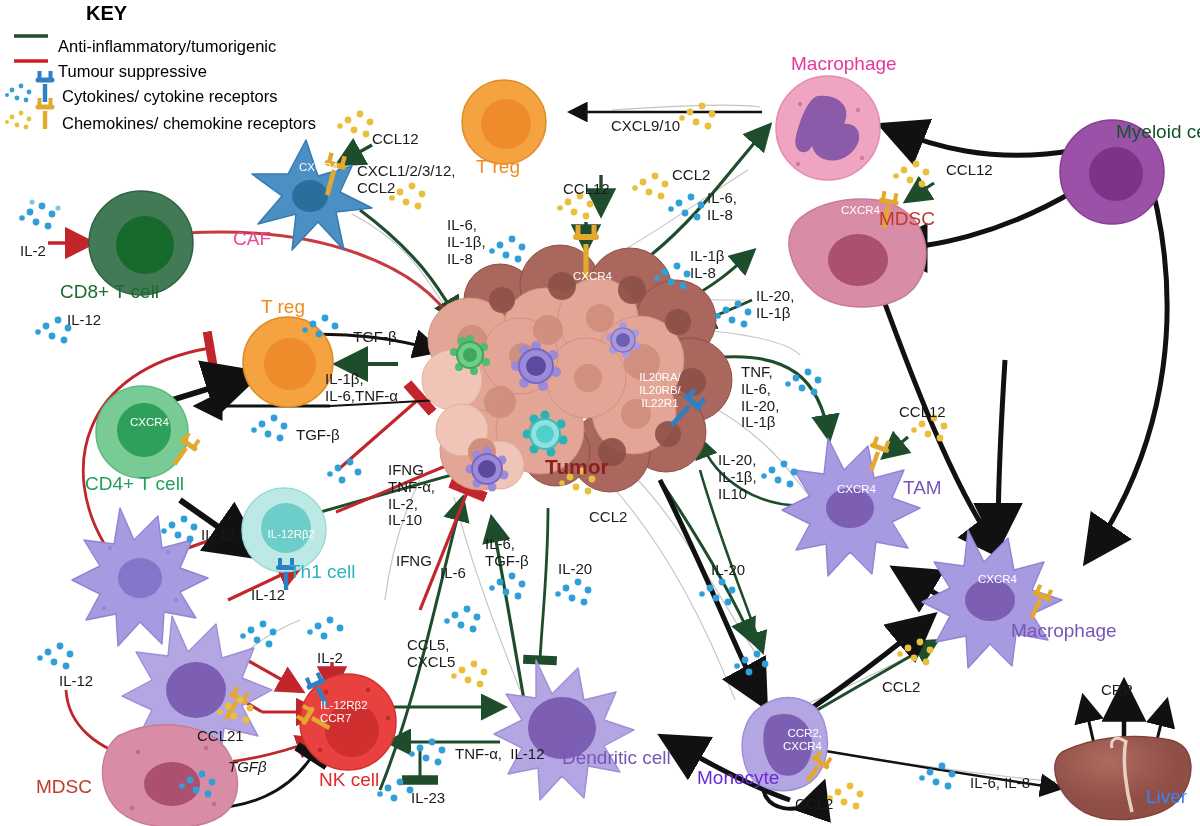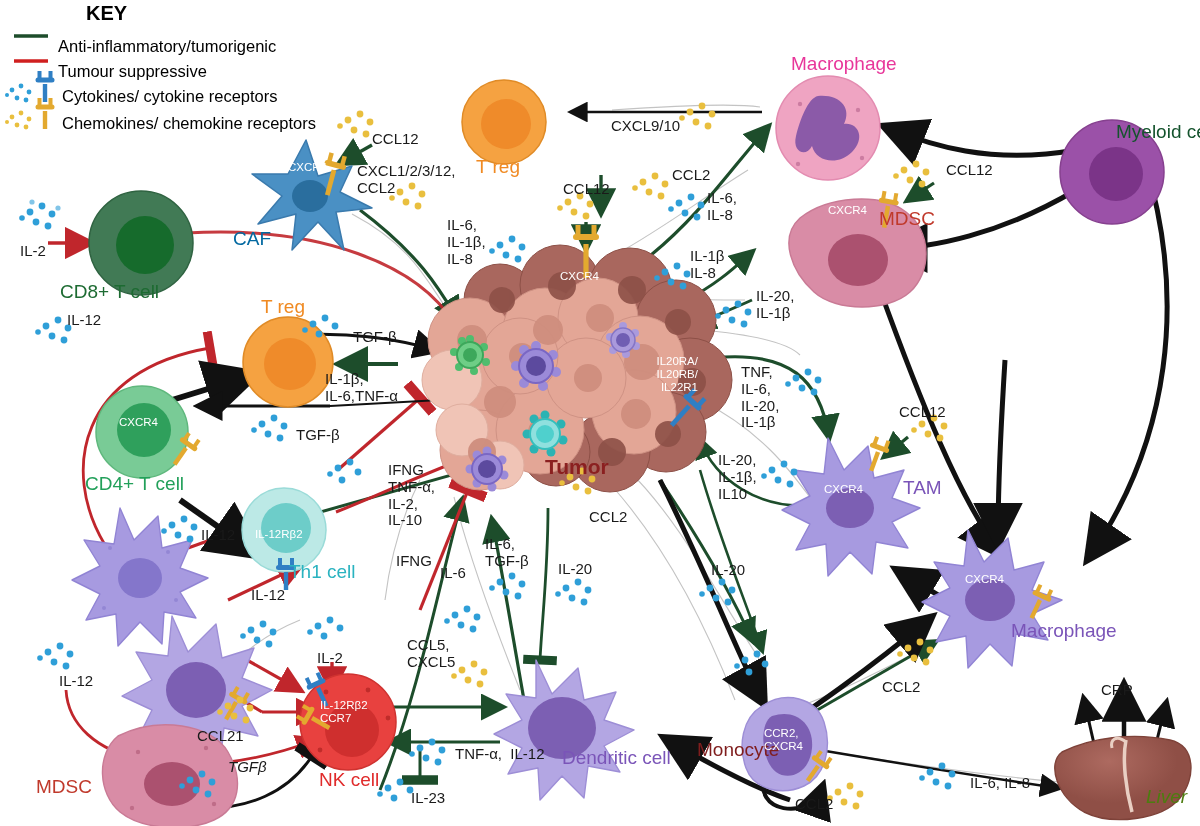--- a/index.html
+++ b/index.html
@@ -1,21 +1,21 @@
 <!DOCTYPE html>
 <html><head>
 <meta charset="utf-8">
 <style>
   html,body{margin:0;padding:0;background:#fff;}
   body{font-family:"Liberation Sans",sans-serif;}
   #stage{position:relative;width:1200px;height:826px;background:#fff;overflow:hidden;}
   #stage svg.layer{position:absolute;left:0;top:0;width:1200px;height:826px;overflow:visible;}
   .lbl{position:absolute;font-family:"Liberation Sans",sans-serif;white-space:pre;line-height:1.12;color:#1a1a1a;font-size:15px;}
   .cellname{position:absolute;font-family:"Liberation Sans",sans-serif;white-space:pre;font-size:19px;line-height:1.1;}
-  .recname{position:absolute;color:#fff;font-size:11.5px;font-family:"Liberation Sans",sans-serif;white-space:pre;line-height:1.15;text-align:left;font-weight:400;}
+  .recname{position:absolute;color:#fff;font-size:11.5px;font-family:"Liberation Sans",sans-serif;white-space:pre;line-height:1.15;text-align:right;font-weight:400;}
   .keytitle{position:absolute;font-weight:bold;font-size:20px;}
   .keytxt{position:absolute;font-size:16.5px;white-space:nowrap;margin-top:12px;}
 </style>
 </head>
 <body>
 
 <div id="stage">
 
   <svg class="layer" viewBox="0 0 1200 826">
     <defs>
@@ -830,49 +830,49 @@
     </g>
   </svg>
 
   <div class="keytitle" style="left:86px;top:2px;">KEY</div>
   <div class="keytxt" style="left:58px;top:25px;">Anti-inflammatory/tumorigenic</div>
   <div class="keytxt" style="left:58px;top:50px;">Tumour suppressive</div>
   <div class="keytxt" style="left:62px;top:102px;">Chemokines/ chemokine receptors</div>
   <div class="keytxt" style="left:62px;top:75px;">Cytokines/ cytokine receptors</div>
 
   <div class="cellname" style="left:60px;top:282px;color:#1d6b32;">CD8+ T cell</div>
-  <div class="cellname" style="left:233px;top:229px;color:#0369a1;">CAF</div>
+  <div class="cellname" style="left:233px;top:229px;color:#ec4899;">CAF</div>
   <div class="cellname" style="left:476px;top:157px;color:#f08a22;">T reg</div>
   <div class="cellname" style="left:261px;top:297px;color:#f08a22;">T reg</div>
   <div class="cellname" style="left:85px;top:474px;color:#22a05a;">CD4+ T cell</div>
   <div class="cellname" style="left:289px;top:562px;color:#2ab3c0;">Th1 cell</div>
   <div class="cellname" style="left:319px;top:770px;color:#e02b2b;">NK cell</div>
   <div class="cellname" style="left:36px;top:777px;color:#c0392b;">MDSC</div>
   <div class="cellname" style="left:562px;top:748px;color:#7a54b8;">Dendritic cell</div>
   <div class="cellname" style="left:791px;top:54px;color:#e8369a;">Macrophage</div>
   <div class="cellname" style="left:879px;top:209px;color:#c0392b;">MDSC</div>
   <div class="cellname" style="left:1116px;top:122px;color:#14532d;">Myeloid cell</div>
   <div class="cellname" style="left:903px;top:478px;color:#7a54b8;">TAM</div>
   <div class="cellname" style="left:1011px;top:621px;color:#7a54b8;">Macrophage</div>
-  <div class="cellname" style="left:697px;top:740px;color:#7f1d1d;">Monocyte</div>
-  <div class="cellname" style="left:1146px;top:787px;color:#4d7c0f;font-style:italic;">Liver</div>
+  <div class="cellname" style="left:697px;top:768px;color:#6d28d9;">Monocyte</div>
+  <div class="cellname" style="left:1146px;top:787px;color:#3b82f6;">Liver</div>
   <div class="cellname" style="left:545px;top:455px;color:#8b2020;font-weight:bold;font-size:21px;">Tumor</div>
 
   <div class="recname" style="left:288px;top:161px;width:50px;">CXCR4</div>
   <div class="recname" style="left:119px;top:416px;width:50px;">CXCR4</div>
   <div class="recname" style="left:255px;top:528px;width:60px;">IL-12Rβ2</div>
   <div class="recname" style="left:320px;top:699px;width:70px;text-align:left;">IL-12Rβ2
 CCR7</div>
   <div class="recname" style="left:828px;top:204px;width:52px;">CXCR4</div>
   <div class="recname" style="left:824px;top:483px;width:52px;">CXCR4</div>
   <div class="recname" style="left:965px;top:573px;width:52px;">CXCR4</div>
   <div class="recname" style="left:764px;top:727px;width:58px;">CCR2,
 CXCR4</div>
   <div class="recname" style="left:560px;top:270px;width:52px;">CXCR4</div>
-  <div class="recname" style="left:622px;top:355px;width:76px;text-align:right;">IL20RA/
+  <div class="recname" style="left:622px;top:371px;width:76px;text-align:center;">IL20RA/
 IL20RB/
 IL22R1</div>
 
   <div class="lbl" style="left:20px;top:243px;">IL-2</div>
   <div class="lbl" style="left:372px;top:131px;">CCL12</div>
   <div class="lbl" style="left:357px;top:163px;">CXCL1/2/3/12,
 CCL2</div>
   <div class="lbl" style="left:447px;top:217px;">IL-6,
 IL-1β,
 IL-8</div>

